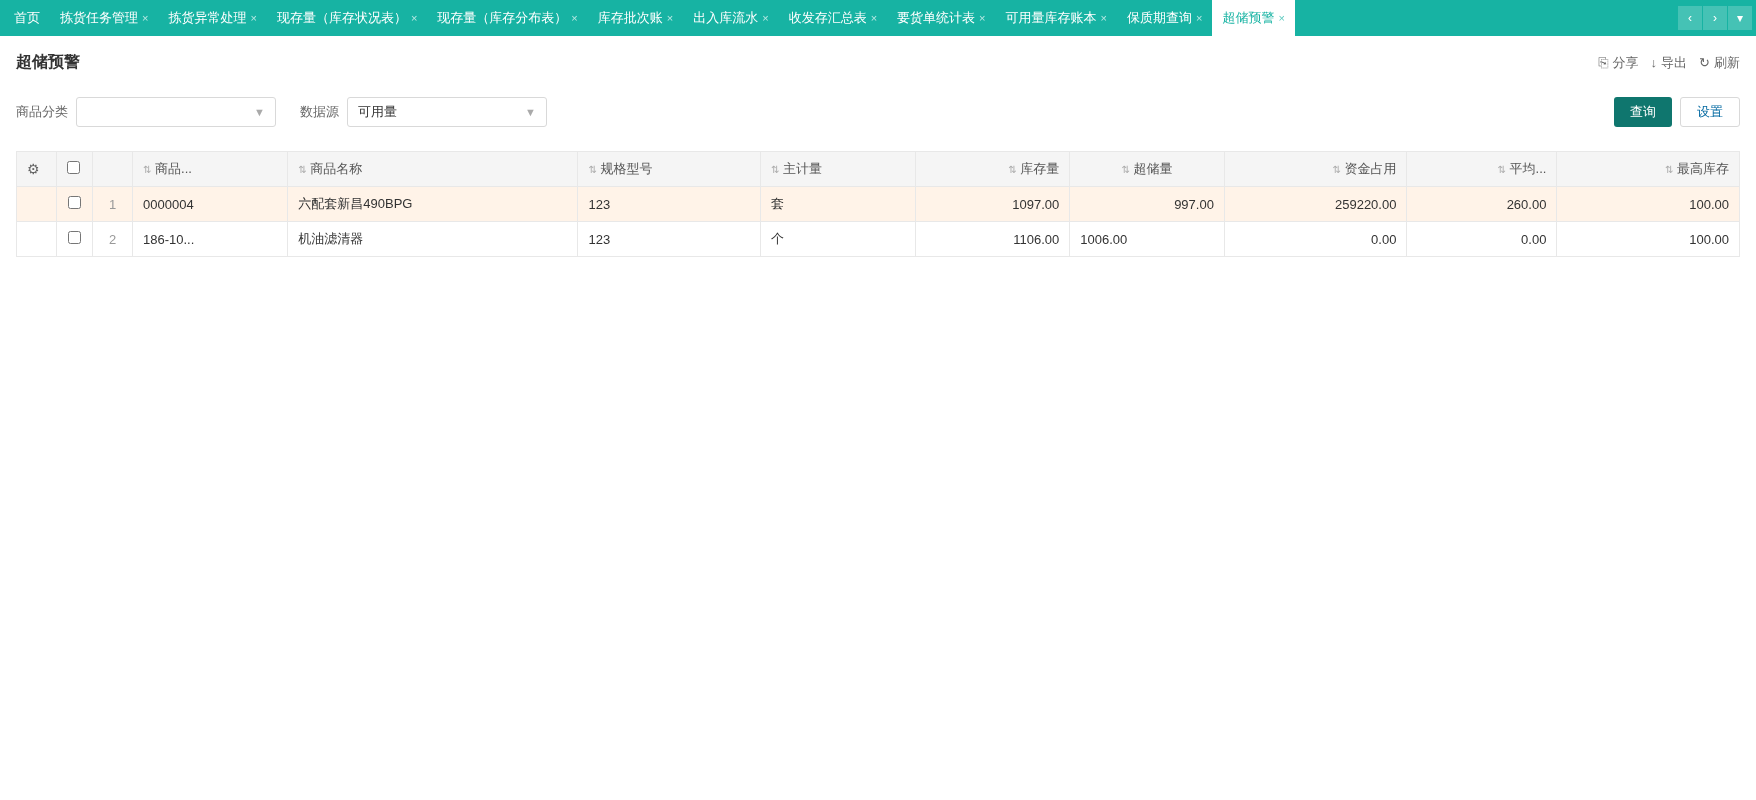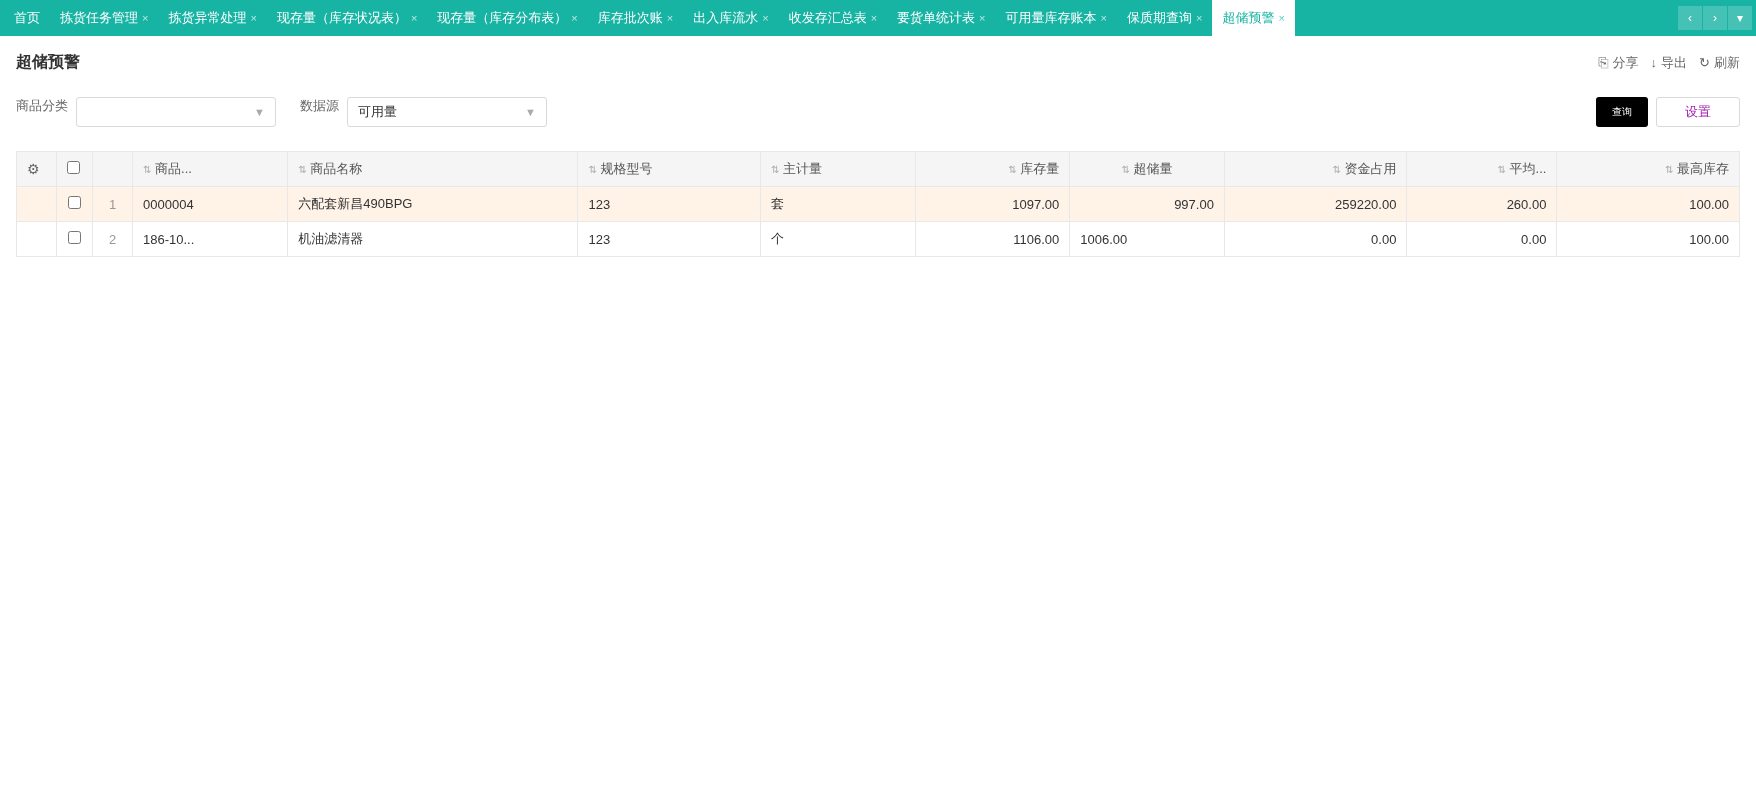--- a/index.html
+++ b/index.html
@@ -93,21 +93,21 @@
     
     .filter-area {
       display: flex;
       align-items: center;
       gap: 24px;
       margin-bottom: 16px;
       padding: 8px 0;
     }
     .filter-item {
       display: flex;
-      align-items: flex-start;
+      align-items: center;
       gap: 8px;
     }
     .filter-label { color: #666; font-size: 13px; }
     .filter-select {
       display: inline-flex;
       align-items: center;
       gap: 6px;
       min-width: 200px;
       height: 30px;
       border: 1px solid #d9d9d9;
@@ -119,33 +119,33 @@
       color: #999;
     }
     .filter-select .arrow { margin-left: auto; color: #aaa; font-size: 11px; }
 
     .filter-buttons {
       margin-left: auto;
       display: flex;
       gap: 8px;
     }
     .btn-primary {
-      background: #000000;
+      background: #0f766e;
       color: #fff;
       border: none;
       padding: 5px 16px;
       border-radius: 3px;
       cursor: pointer;
-      font-size: 10px;
+      font-size: 13px;
     }
     .btn-default {
       background: #fff;
-      color: #a21caf;
+      color: #0369a1;
       border: 1px solid #d9d9d9;
-      padding: 5px 28px;
+      padding: 5px 16px;
       border-radius: 3px;
       cursor: pointer;
       font-size: 13px;
     }
 
     
     .data-table {
       width: 100%;
       border-collapse: collapse;
       font-size: 13px;

